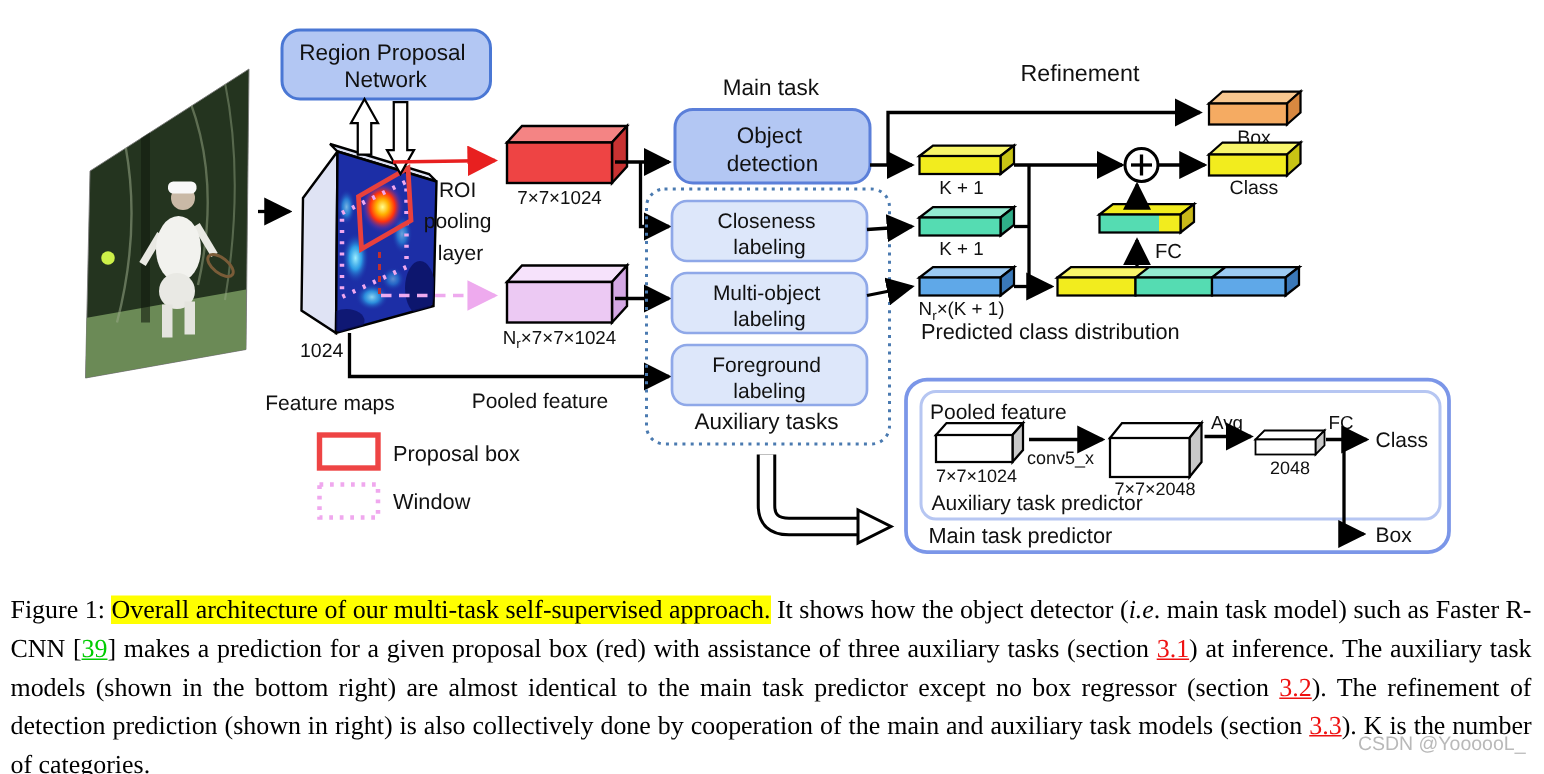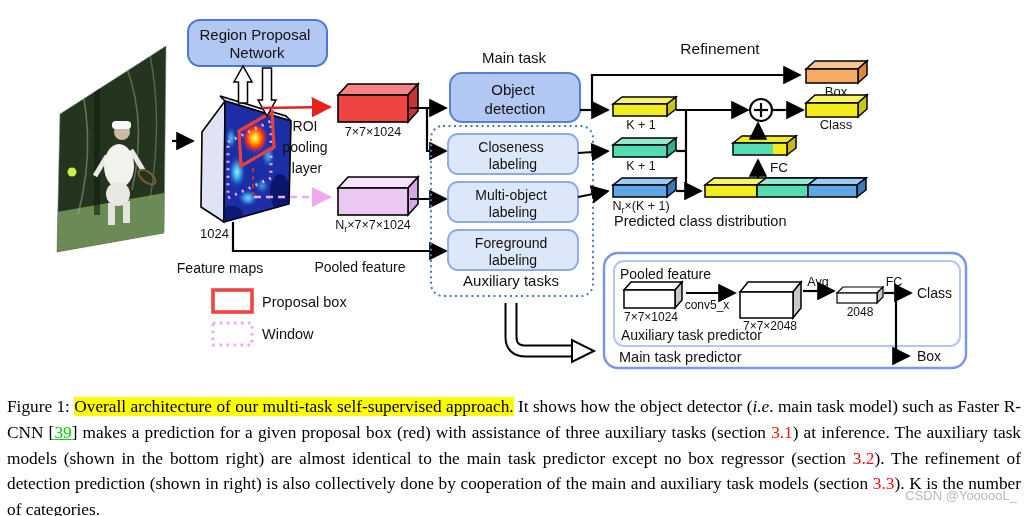--- a/index.html
+++ b/index.html
@@ -25,21 +25,21 @@
   .bar-outline{stroke:#000;stroke-width:1.5;}
   .caption{
     position:absolute;left:0;top:392px;width:1029px;box-sizing:border-box;
     padding:2px 8px 0 7px;
     font-family:"Liberation Serif","DejaVu Serif",serif;
     font-size:17.3px;line-height:25.8px;color:#000;text-align:justify;
   }
   .caption .hl{background:var(--highlight_yellow);}
   .caption .it{font-style:italic;}
   .caption .green{color:var(--citation_green);text-decoration:underline;}
-  .caption .red{color:var(--section_red);}
+  .caption .red{color:var(--section_red);text-decoration:underline;}
   .watermark{
     position:absolute;right:12px;top:488px;
     font-family:"Liberation Sans","DejaVu Sans",sans-serif;
     font-size:13px;color:var(--watermark_gray);
   }
 </style>
 </head>
 <body>
 
 <svg width="1029" height="392" viewBox="0 0 1029 392">

